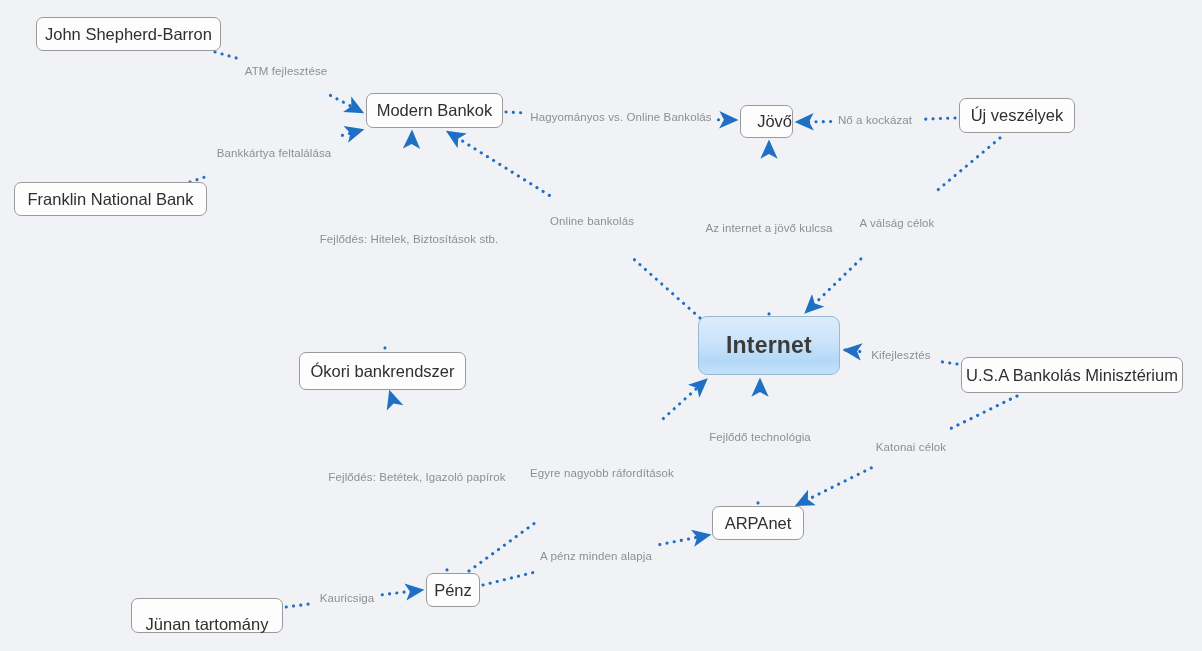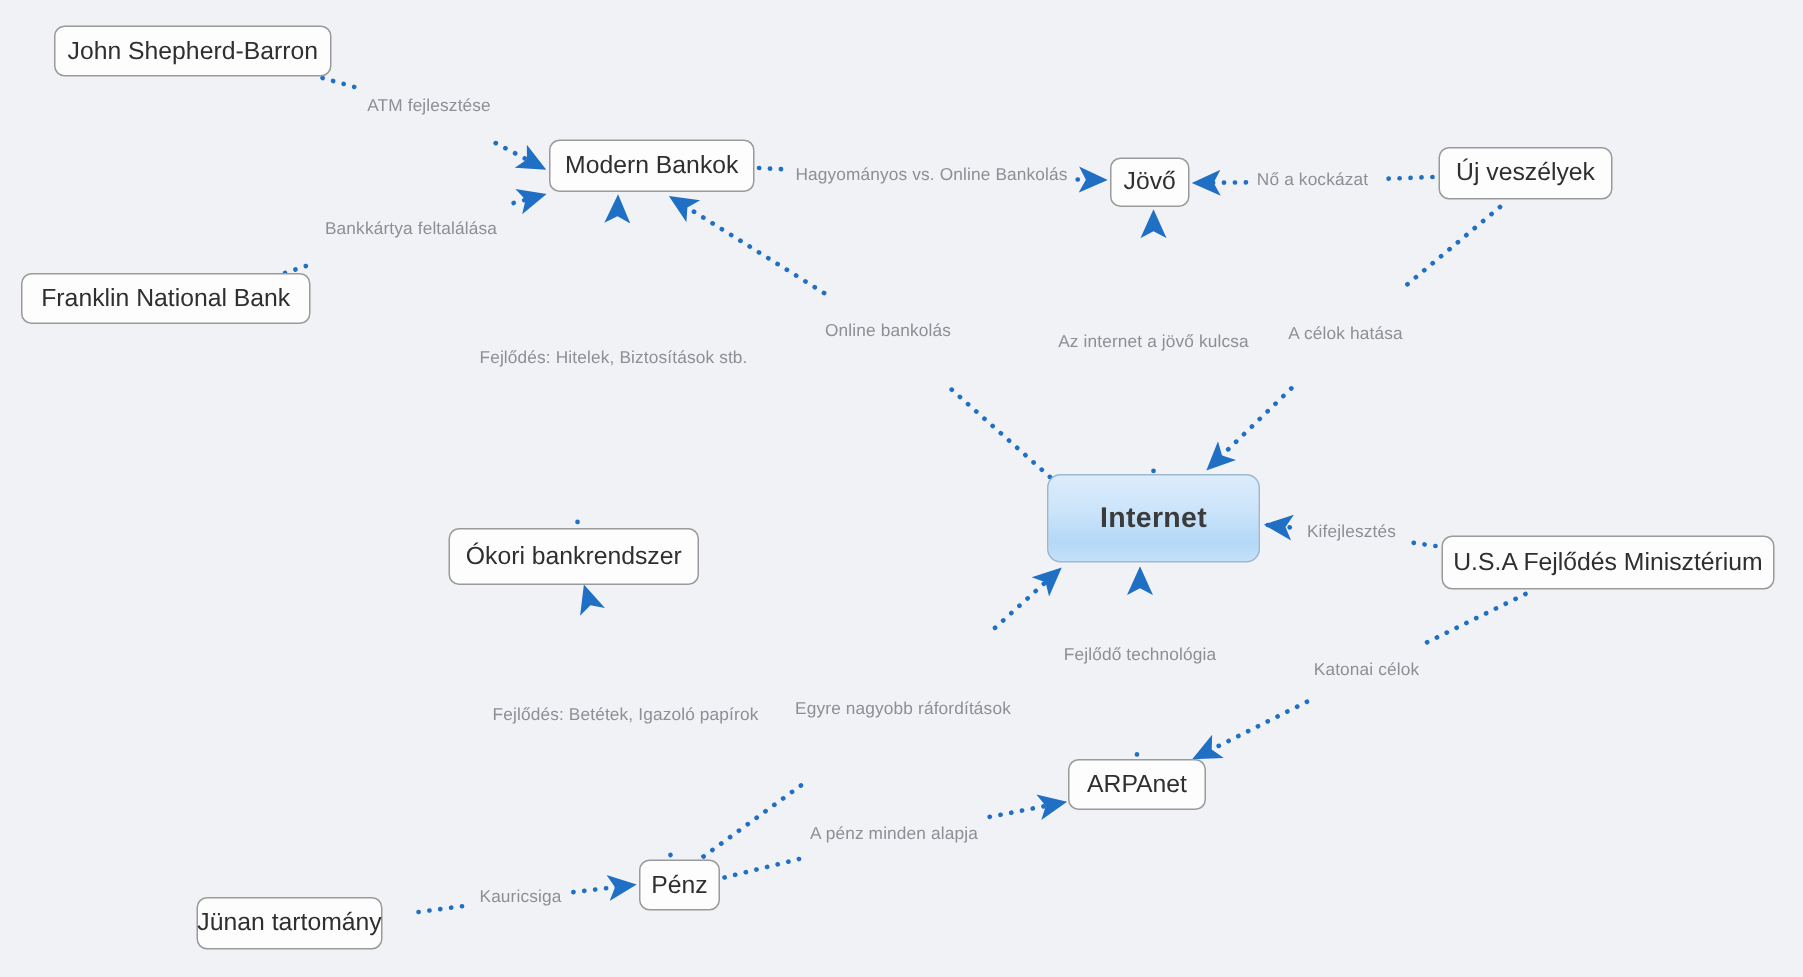--- a/index.html
+++ b/index.html
@@ -42,21 +42,21 @@
     white-space: nowrap;
     z-index: 5;
     box-shadow: 0 0 0 0 rgba(0,0,0,0);
   }
   .node.root {
     background: linear-gradient(180deg, #dcecfb 0%, #cbe4fa 42%, #b3d8f7 78%, #c6e1fa 100%);
     border: 1px solid #9ab8d0;
     border-radius: 9px;
     color: #3b3b3b;
     font-weight: bold;
-    font-size: 19px;
+    font-size: 23px;
     letter-spacing: 0.2px;
   }
   .edge-label {
     position: absolute;
     color: #8d8f94;
     font-family: "Liberation Sans", sans-serif;
     font-size: 11.5px;
     line-height: 1;
     white-space: nowrap;
     background: transparent;
@@ -110,57 +110,57 @@
       </g>
   </svg>
 
   <div id="node-layer">
       <div class="node" style="left: 36px; top: 17px; width: 185px; height: 34px;">
         <span>John Shepherd-Barron</span>
       </div>
       <div class="node" style="left: 366px; top: 93px; width: 137px; height: 35px;">
         <span>Modern Bankok</span>
       </div>
-      <div class="node" style="left: 740px; top: 105px; width: 53px; height: 33px;">
+      <div class="node" style="left: 740px; top: 105px; width: 53px; height: 33px; justify-content: flex-end;">
         <span>Jövő</span>
       </div>
       <div class="node" style="left: 959px; top: 98px; width: 116px; height: 35px;">
         <span>Új veszélyek</span>
       </div>
       <div class="node" style="left: 14px; top: 182px; width: 193px; height: 34px;">
         <span>Franklin National Bank</span>
       </div>
       <div class="node" style="left: 299px; top: 352px; width: 167px; height: 38px;">
         <span>Ókori bankrendszer</span>
       </div>
       <div class="node root" style="left: 698px; top: 316px; width: 142px; height: 59px;">
         <span>Internet</span>
       </div>
       <div class="node" style="left: 961px; top: 357px; width: 222px; height: 36px;">
-        <span>U.S.A Fejlődés Minisztérium</span>
+        <span>U.S.A Bankolás Minisztérium</span>
       </div>
       <div class="node" style="left: 712px; top: 506px; width: 92px; height: 34px;">
         <span>ARPAnet</span>
       </div>
       <div class="node" style="left: 426px; top: 573px; width: 54px; height: 34px;">
         <span>Pénz</span>
       </div>
-      <div class="node" style="left: 131px; top: 598px; width: 124px; height: 35px;">
+      <div class="node" style="left: 131px; top: 598px; width: 152px; height: 35px; align-items: flex-end;">
         <span>Jünan tartomány</span>
       </div>
     </div>
   <div id="label-layer">
       <div class="edge-label" style="left: 286px; top: 72px;">ATM fejlesztése</div>
       <div class="edge-label" style="left: 274px; top: 154px;">Bankkártya feltalálása</div>
       <div class="edge-label" style="left: 621px; top: 118px;">Hagyományos vs. Online Bankolás</div>
       <div class="edge-label" style="left: 875px; top: 121px;">Nő a kockázat</div>
       <div class="edge-label" style="left: 409px; top: 240px;">Fejlődés: Hitelek, Biztosítások stb.</div>
       <div class="edge-label" style="left: 592px; top: 222px;">Online bankolás</div>
       <div class="edge-label" style="left: 769px; top: 229px;">Az internet a jövő kulcsa</div>
-      <div class="edge-label" style="left: 897px; top: 224px;">A célok hatása</div>
+      <div class="edge-label" style="left: 897px; top: 224px;">A válság célok</div>
       <div class="edge-label" style="left: 901px; top: 356px;">Kifejlesztés</div>
       <div class="edge-label" style="left: 911px; top: 448px; text-align: right;">Katonai célok</div>
       <div class="edge-label" style="left: 760px; top: 438px;">Fejlődő technológia</div>
       <div class="edge-label" style="left: 596px; top: 557px;">A pénz minden alapja</div>
       <div class="edge-label" style="left: 602px; top: 474px;">Egyre nagyobb ráfordítások</div>
       <div class="edge-label" style="left: 417px; top: 478px;">Fejlődés: Betétek, Igazoló papírok</div>
       <div class="edge-label" style="left: 347px; top: 599px;">Kauricsiga</div>
     </div>
 
 </div>

